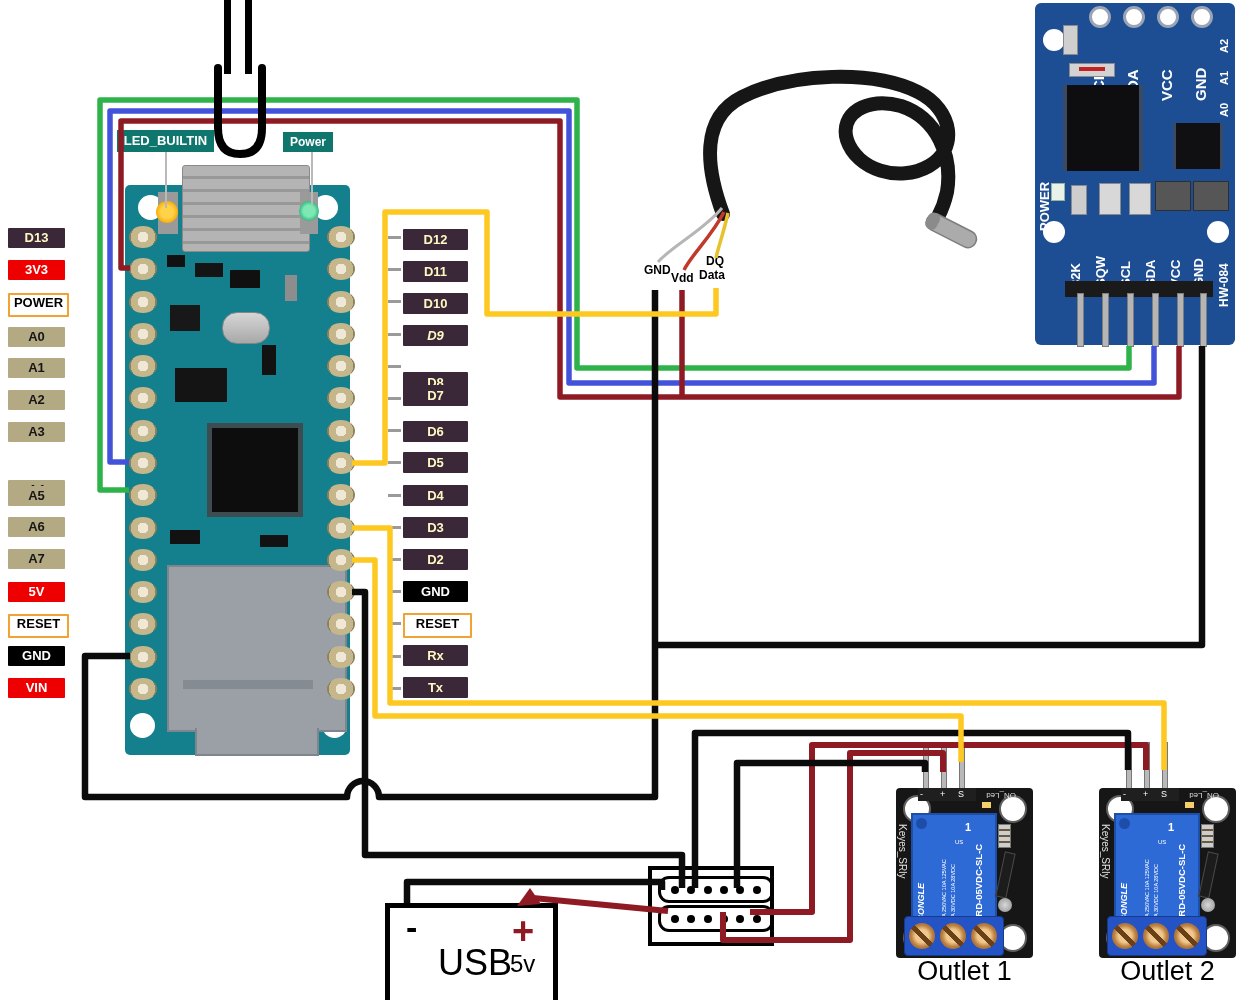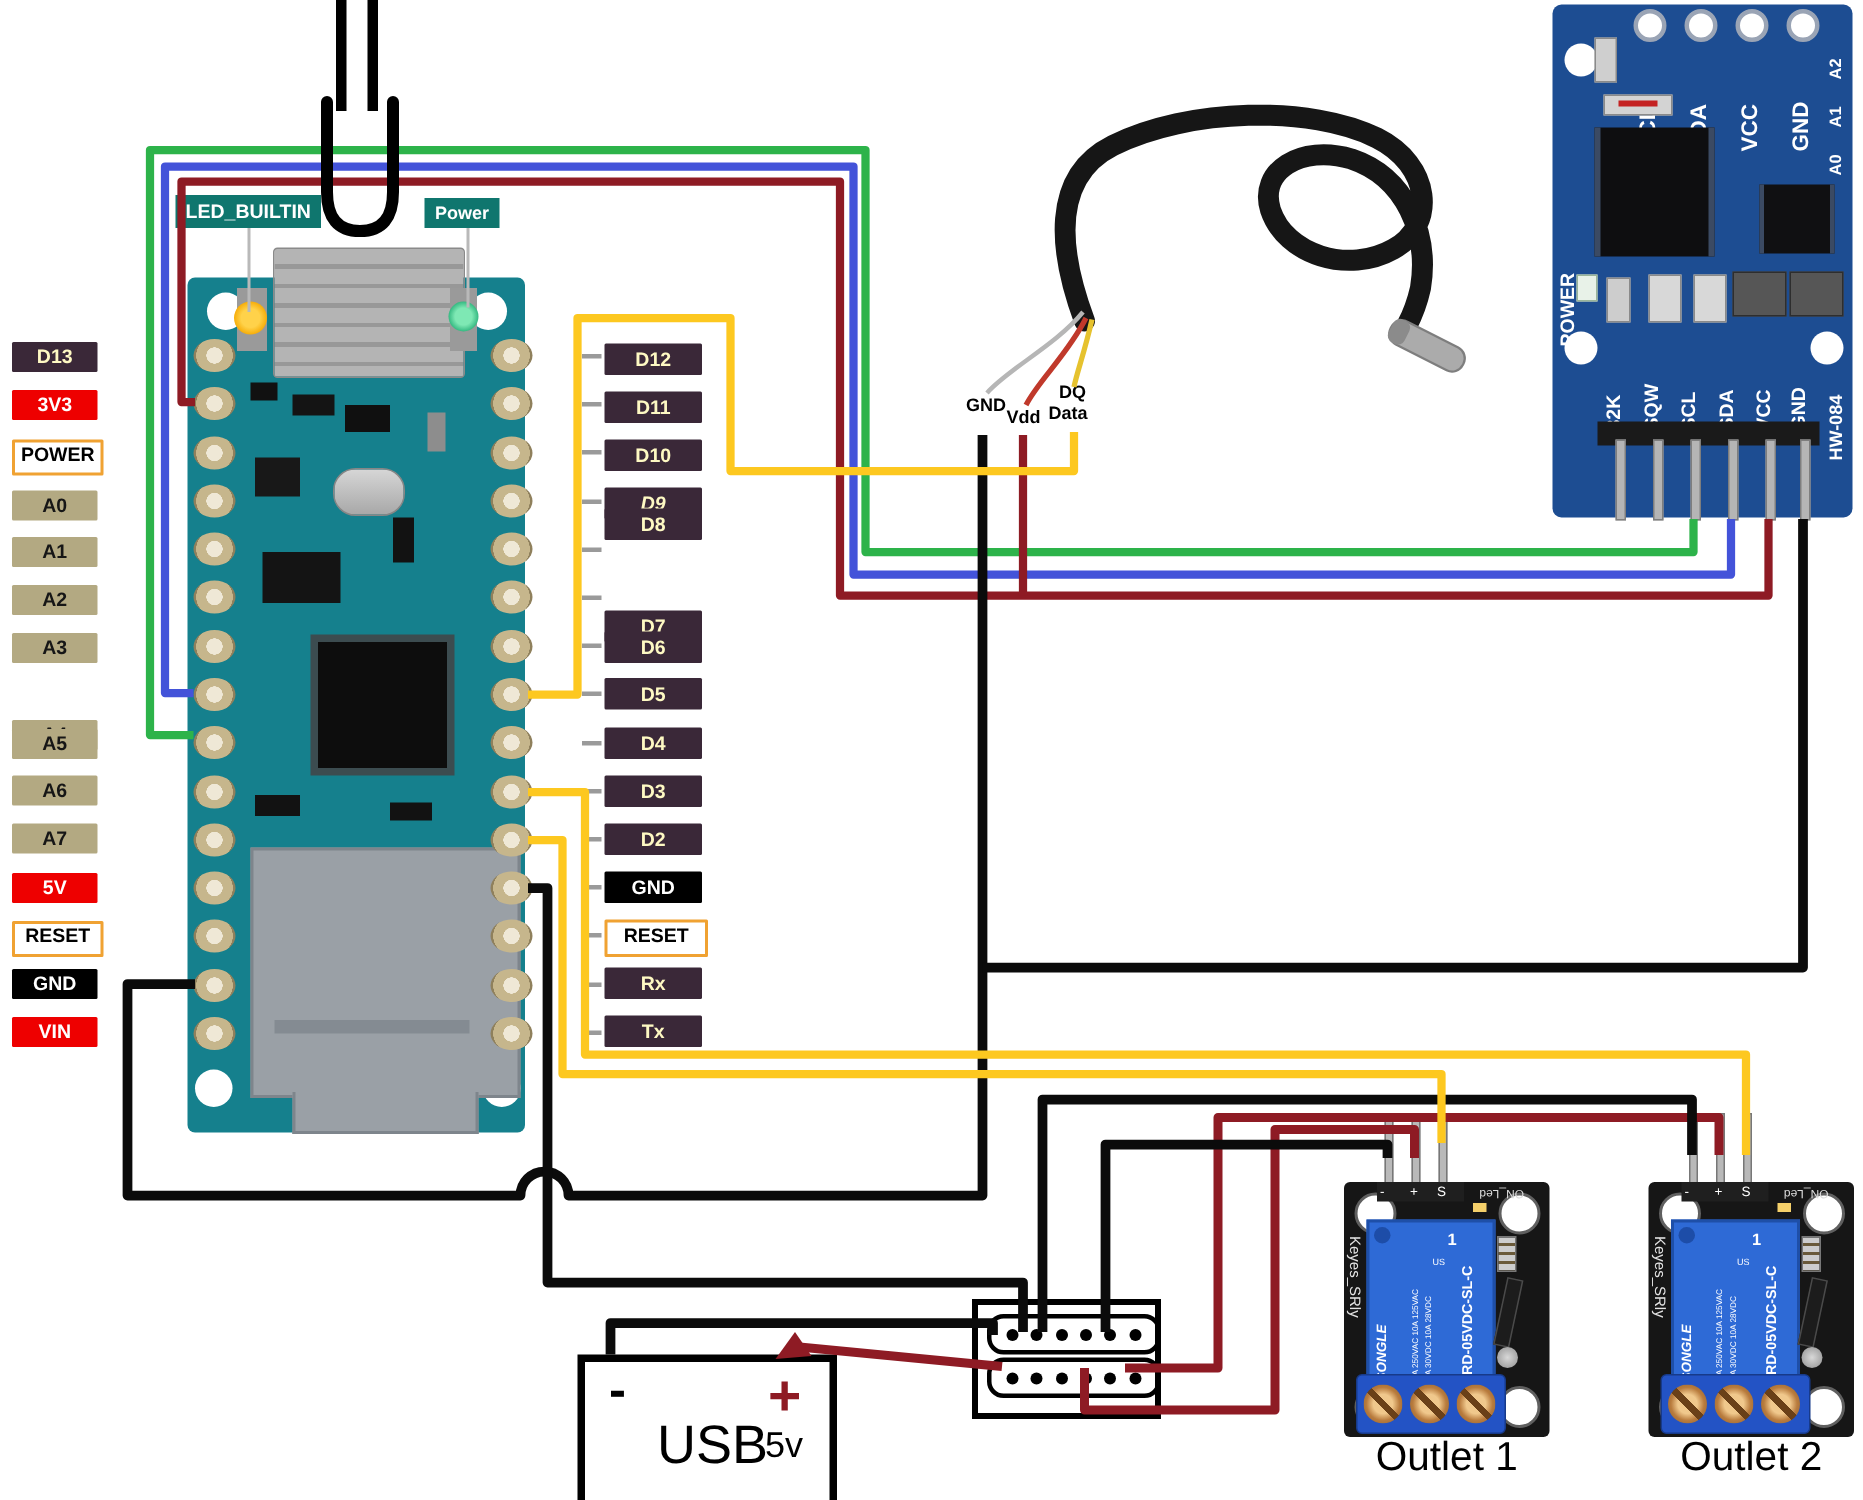--- a/index.html
+++ b/index.html
@@ -157,22 +157,22 @@
   <div class="pin-label pl-tan" style="left:8px;top:549px;">A7</div>
   <div class="pin-label pl-red" style="left:8px;top:582px;">5V</div>
   <div class="pin-label pl-outline" style="left:8px;top:614px;">RESET</div>
   <div class="pin-label pl-black" style="left:8px;top:646px;">GND</div>
   <div class="pin-label pl-red" style="left:8px;top:678px;">VIN</div>
 
   <div class="pin-label r pl-dark" style="top:229px;">D12</div>
   <div class="pin-label r pl-dark" style="top:261px;">D11</div>
   <div class="pin-label r pl-dark" style="top:293px;">D10</div>
   <div class="pin-label r pl-dark" style="top:325px;font-style:italic;">D9</div>
-  <div class="pin-label r pl-dark" style="top:339px;">D8</div>
-  <div class="pin-label r pl-dark" style="top:407px;">D7</div>
+  <div class="pin-label r pl-dark" style="top:372px;">D8</div>
+  <div class="pin-label r pl-dark" style="top:385px;">D7</div>
   <div class="pin-label r pl-dark" style="top:421px;">D6</div>
   <div class="pin-label r pl-dark" style="top:452px;">D5</div>
   <div class="pin-label r pl-dark" style="top:485px;">D4</div>
   <div class="pin-label r pl-dark" style="top:517px;">D3</div>
   <div class="pin-label r pl-dark" style="top:549px;">D2</div>
   <div class="pin-label r pl-black" style="top:581px;">GND</div>
   <div class="pin-label r pl-outline" style="top:613px;">RESET</div>
   <div class="pin-label r pl-dark" style="top:645px;">Rx</div>
   <div class="pin-label r pl-dark" style="top:677px;">Tx</div>
 

